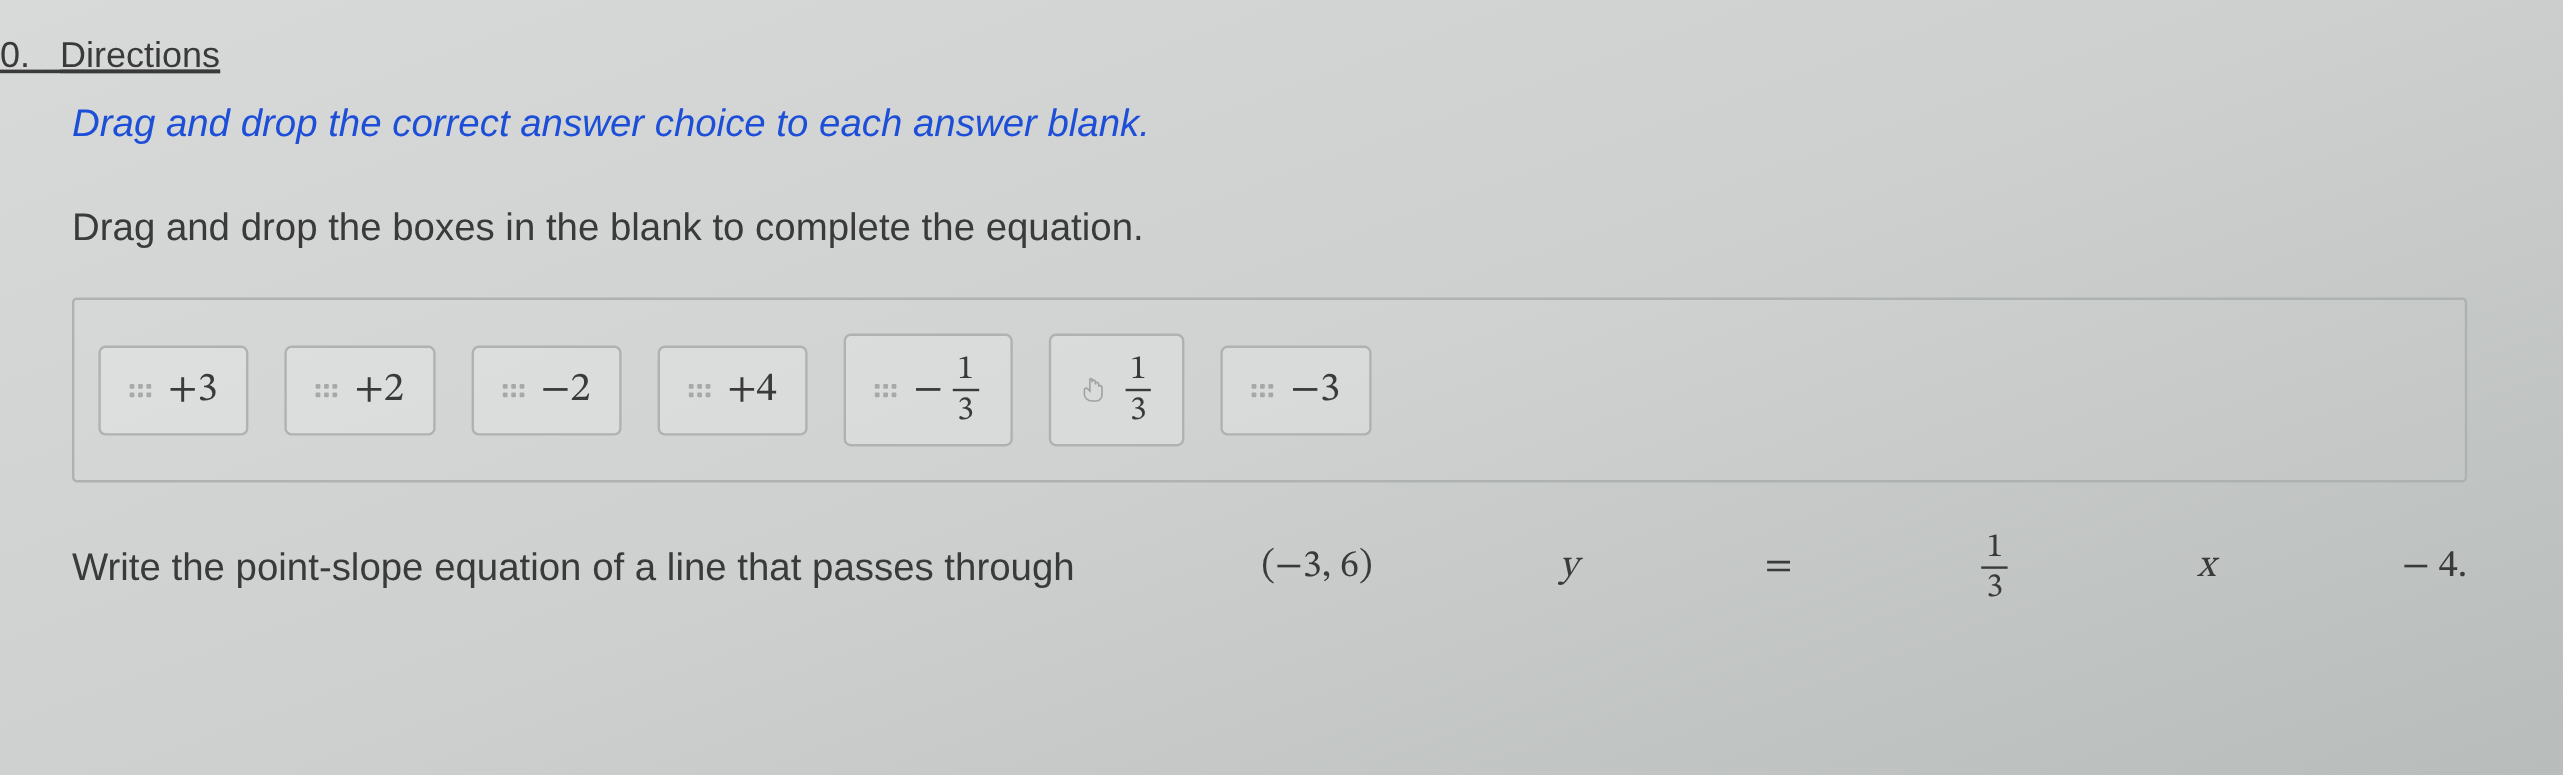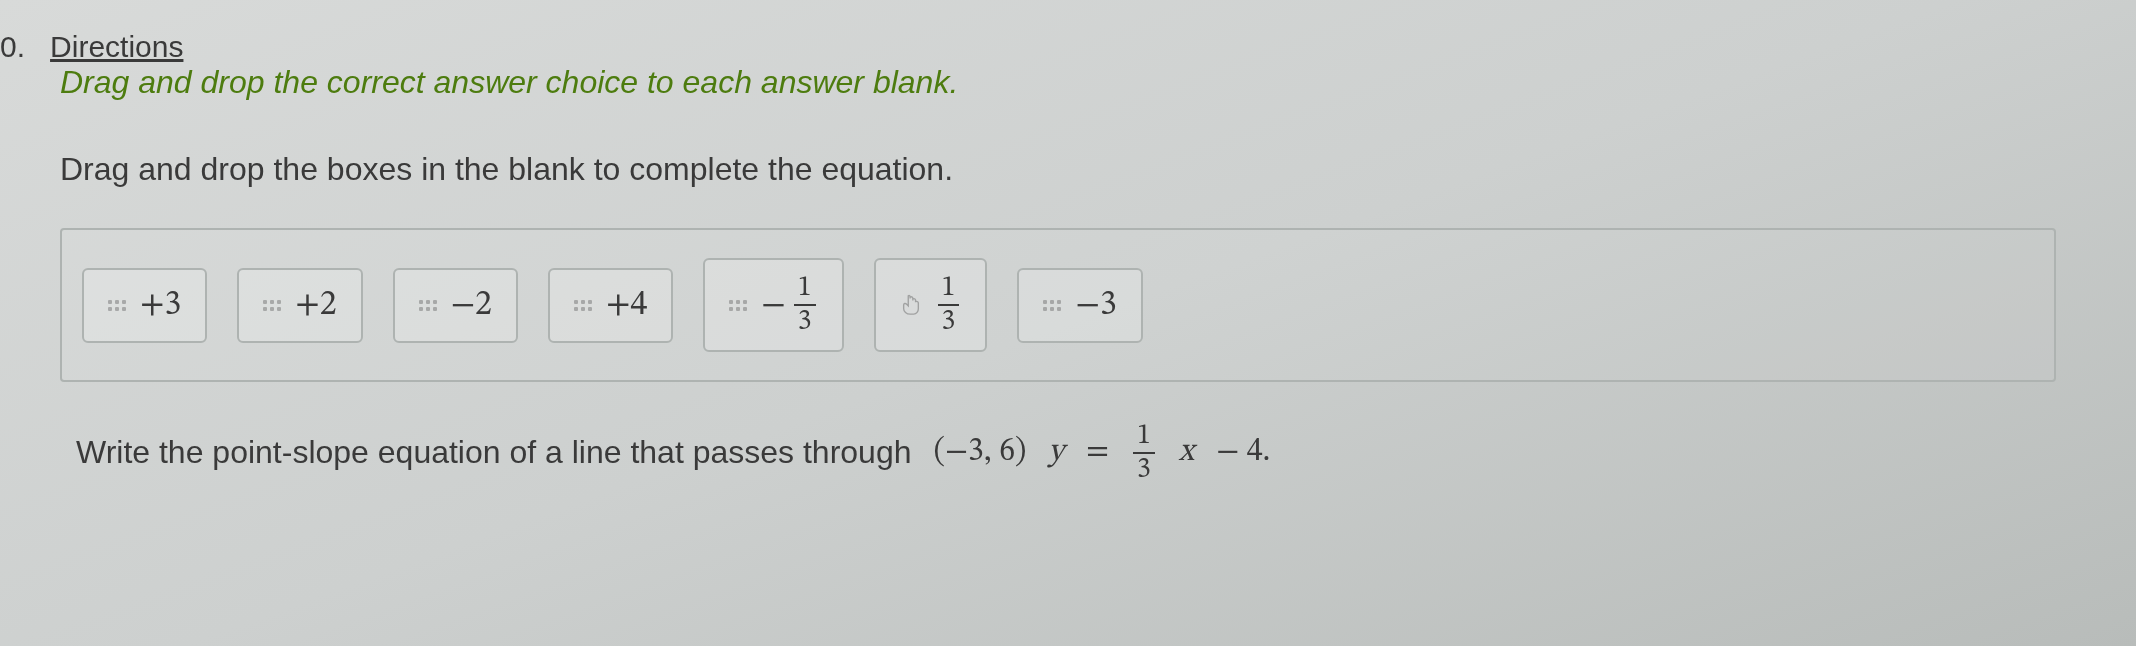--- a/index.html
+++ b/index.html
@@ -8,33 +8,35 @@
     background: linear-gradient(160deg, #d8dad9 0%, #cdd0cf 50%, #b8bcba 100%);
     width: 2136px;
     height: 646px;
     padding: 30px 40px 30px 0;
     color: #3a3a3a;
     overflow: hidden;
   }
   .question-header {
     font-size: 30px;
     color: #3a3a3a;
+    margin-bottom: 20px;
+    text-decoration: underline;
   }
   .question-number {
     display: inline;
   }
   .directions-link {
     text-decoration: underline;
     color: #3a3a3a;
     cursor: pointer;
   }
   .instruction-italic {
     font-style: italic;
     font-size: 32px;
-    color: #4d7c0f;
+    color: #1d4ed8;
     margin: 0 0 50px 60px;
   }
   .instruction-plain {
     font-size: 32px;
     color: #3a3a3a;
     margin: 17px 0 40px 60px;
   }
   .choices-container {
     border: 2px solid #aeb3b1;
     border-radius: 4px;
@@ -92,27 +94,28 @@
     line-height: 1;
     vertical-align: middle;
     margin: 0 2px;
   }
   .frac .num { padding: 0 4px 2px 4px; border-bottom: 2px solid #3a3a3a; }
   .frac .den { padding: 2px 4px 0 4px; }
   .neg { margin-right: 6px; }
   .problem-text {
     font-size: 32px;
     color: #3a3a3a;
-    margin: 0 40px 0 76px;
+    margin: 0 40px 0 60px;
     line-height: 1.6;
     display: flex;
     align-items: center;
     flex-wrap: wrap;
-    gap: 22px;
+    gap: 6px;
     font-family: Arial, Helvetica, sans-serif;
+    justify-content: space-between;
   }
   .math {
     font-family: "Cambria Math", "STIX Two Math", "Times New Roman", serif;
   }
   .math-italic {
     font-style: italic;
   }
 </style>
 </head>
 <body>

